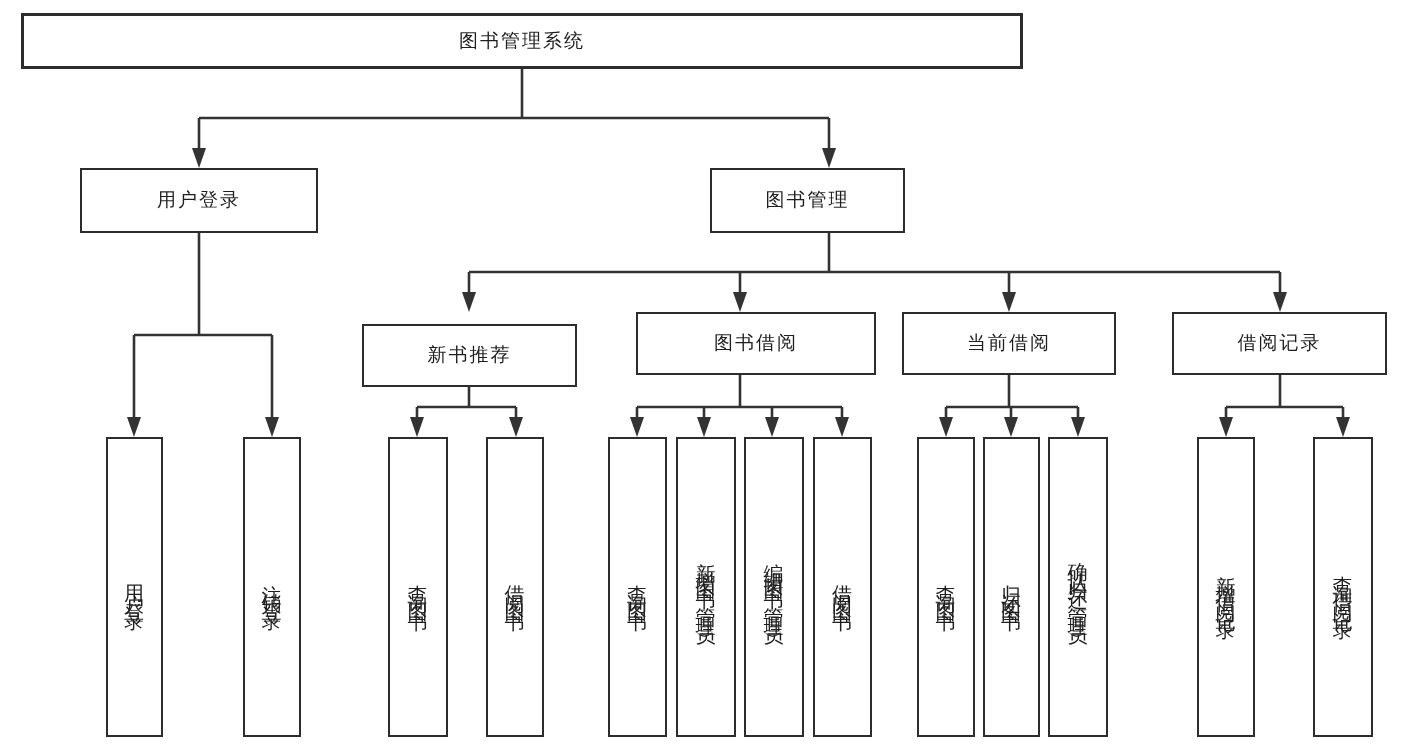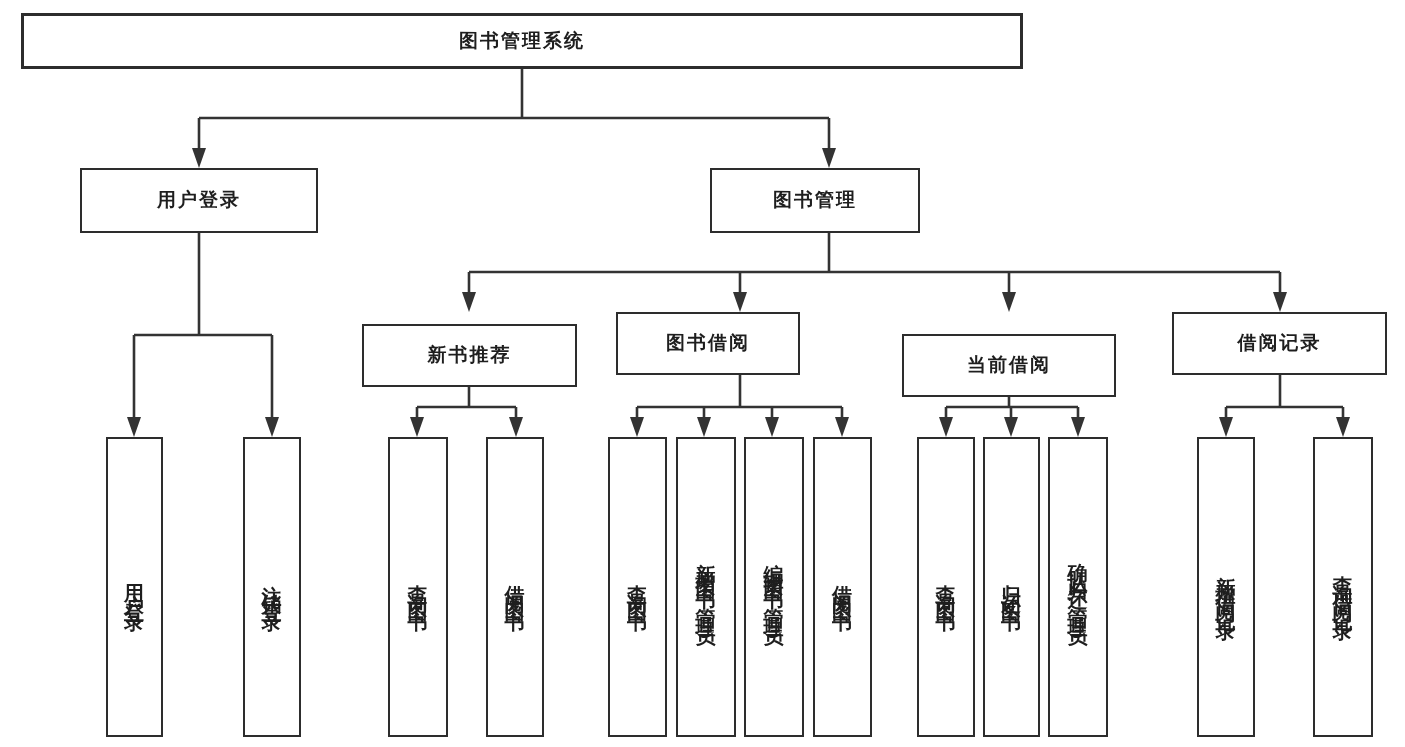--- a/index.html
+++ b/index.html
@@ -25,21 +25,20 @@
     position:absolute;
     background:#ffffff;
     border:2.5px solid var(--border);
     display:flex;align-items:center;justify-content:center;
     color:var(--text);
     font-size:19px;
     letter-spacing:2px;
     z-index:2;
     text-align:center;
     line-height:1.2;
-    font-weight:bold;
   }
   .node.root{border-width:3px;font-size:19px;}
   .node.leaf{
     font-size:20px;
   }
   .node.leaf .vtext{
     writing-mode:vertical-rl;
     text-orientation:mixed;
     letter-spacing:9px;
     line-height:1;
@@ -114,31 +113,31 @@
       <polygon points="1336,417 1350,417 1343,437"></polygon>
     </svg>
 
   <div class="node root" style="left:21px;top:13px;width:1002px;height:56px;">
     <span>图书管理系统</span>
   </div>
 
   <div class="node" style="left:80px;top:168px;width:238px;height:65px;">
     <span>用户登录</span>
   </div>
-  <div class="node" style="left:710px;top:168px;width:210px;height:65px;">
+  <div class="node" style="left:710px;top:168px;width:195px;height:65px;">
     <span>图书管理</span>
   </div>
 
   <div class="node" style="left:362px;top:324px;width:215px;height:63px;">
     <span>新书推荐</span>
   </div>
-  <div class="node" style="left:616px;top:312px;width:184px;height:63px;">
+  <div class="node" style="left:636px;top:312px;width:240px;height:63px;">
     <span>图书借阅</span>
   </div>
-  <div class="node" style="left:902px;top:312px;width:214px;height:63px;margin-top:22px;">
+  <div class="node" style="left:902px;top:312px;width:214px;height:63px;">
     <span>当前借阅</span>
   </div>
   <div class="node" style="left:1172px;top:312px;width:215px;height:63px;">
     <span>借阅记录</span>
   </div>
 
   <div class="node leaf" style="left:106px;top:437px;width:57px;height:300px;">
     <span class="vtext">用户登录</span>
   </div>
   <div class="node leaf" style="left:243px;top:437px;width:58px;height:300px;">

